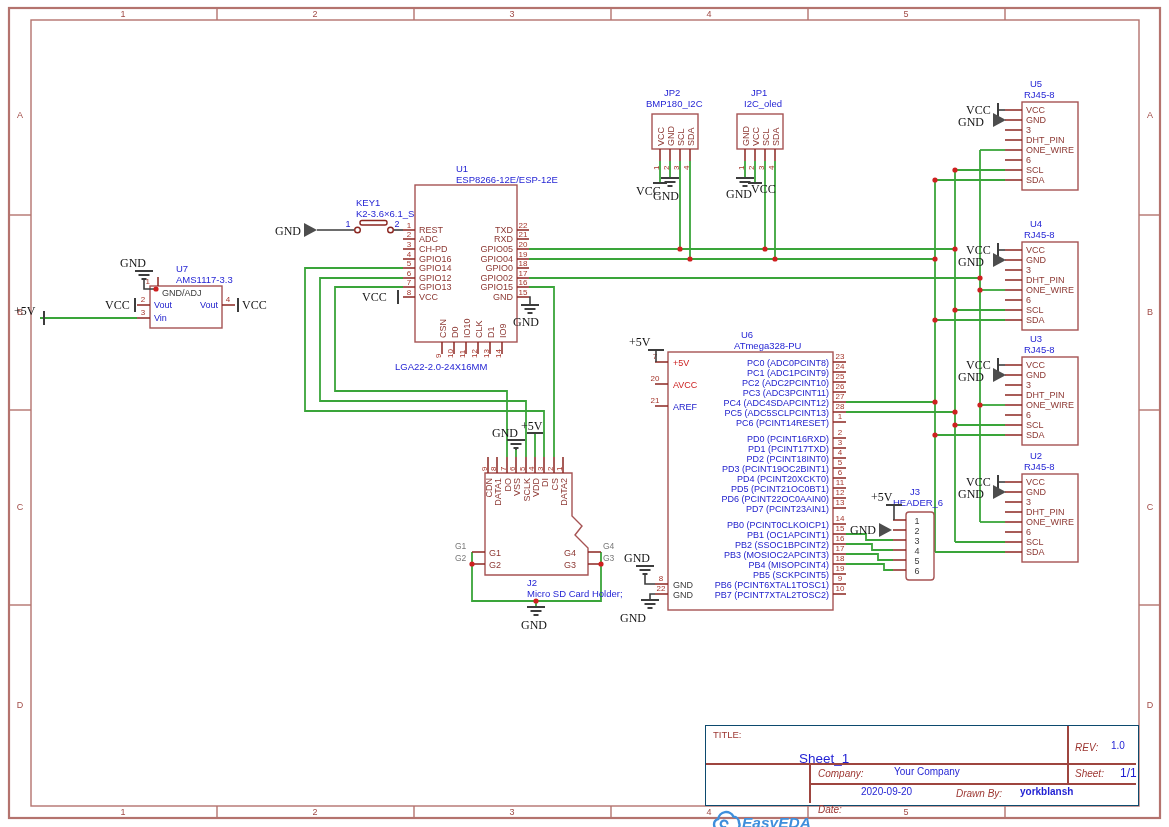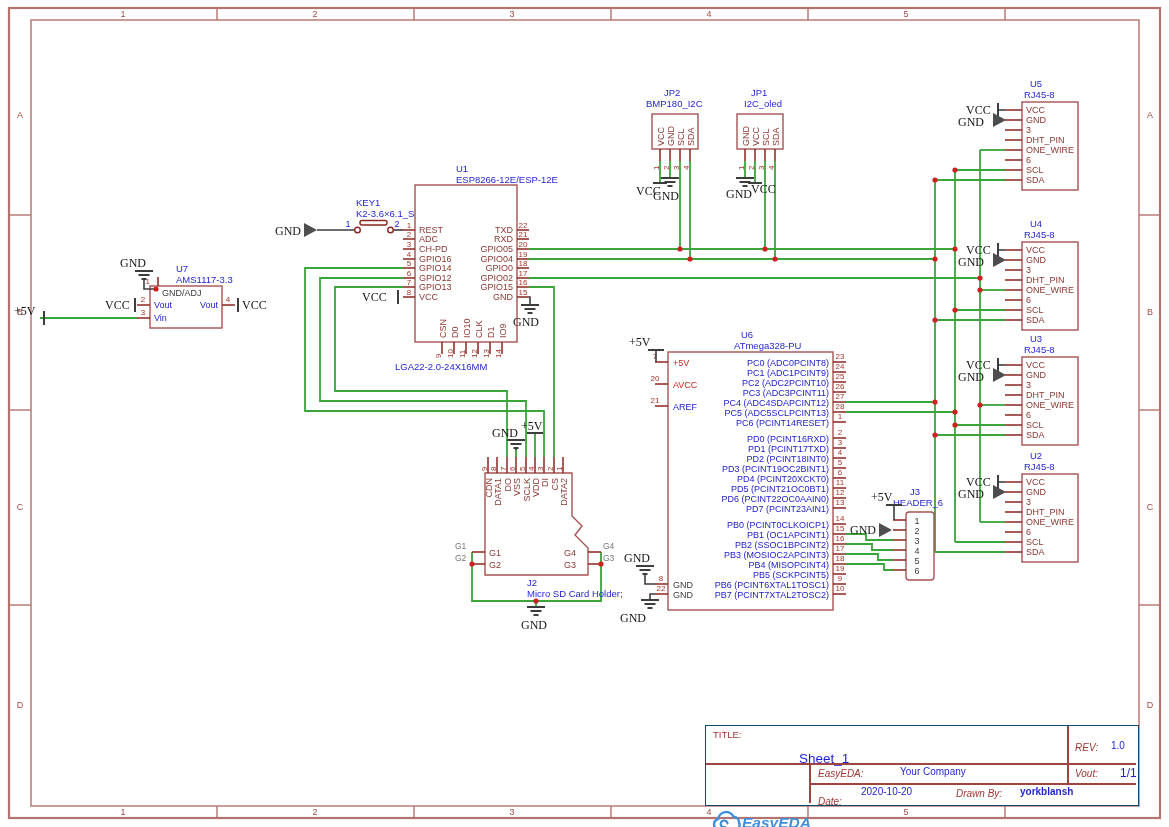--- a/index.html
+++ b/index.html
@@ -566,26 +566,26 @@
 
   <div id="tb">
     <div class="ln" style="left:0;top:37px;width:430px;height:1.5px;"></div>
     <div class="ln" style="left:361px;top:0;width:1.5px;height:58px;"></div>
     <div class="ln" style="left:103px;top:37px;width:1.5px;height:40px;"></div>
     <div class="ln" style="left:103px;top:57px;width:327px;height:1.5px;"></div>
     <span class="tbl9" style="left:7px;top:3px;">TITLE:</span>
     <span class="tbv" style="left:62px;top:25px;font-size:13.5px;margin-left:31px;">Sheet_1</span>
     <span class="tbl" style="left:369px;top:16px;">REV:</span>
     <span class="tbv" style="left:405px;top:14px;">1.0</span>
-    <span class="tbl" style="left:112px;top:42px;">EasyEDA:</span>
-    <span class="tbv" style="left:194px;top:40px;">Your Company</span>
-    <span class="tbl" style="left:369px;top:42px;">Vout:</span>
+    <span class="tbl" style="left:112px;top:42px;">Company:</span>
+    <span class="tbv" style="left:188px;top:40px;">Your Company</span>
+    <span class="tbl" style="left:369px;top:42px;">Sheet:</span>
     <span class="tbv" style="left:404px;top:40px;font-size:12px;margin-left:10px;">1/1</span>
-    <span class="tbl" style="left:112px;top:70px;">Date:</span>
-    <span class="tbv" style="left:155px;top:60px;">2020-10-20</span>
+    <span class="tbl" style="left:112px;top:78px;">Date:</span>
+    <span class="tbv" style="left:155px;top:60px;">2020-09-20</span>
     <span class="tbl" style="left:250px;top:62px;">Drawn By:</span>
     <span class="tbv" style="left:314px;top:60px;font-weight:bold;">yorkblansh</span>
     <div id="logo">
       <svg width="30" height="30" viewBox="0 0 30 30">
         <path d="M7 22 A5.5 5.5 0 0 1 6.2 11.2 A8 8 0 0 1 21.5 8.8 A5.8 5.8 0 0 1 27 14.6 A5.2 5.2 0 0 1 23.5 22 Z" fill="none" stroke="#3f8fdc" stroke-width="2.4" stroke-linejoin="round"></path>
         <path d="M15.5 15.5 a3.4 3.4 0 1 0 -2.2 3.6" fill="none" stroke="#3f8fdc" stroke-width="2.2" stroke-linecap="round"></path>
       </svg>
       <span class="lt">EasyEDA</span>
     </div>
   </div>

